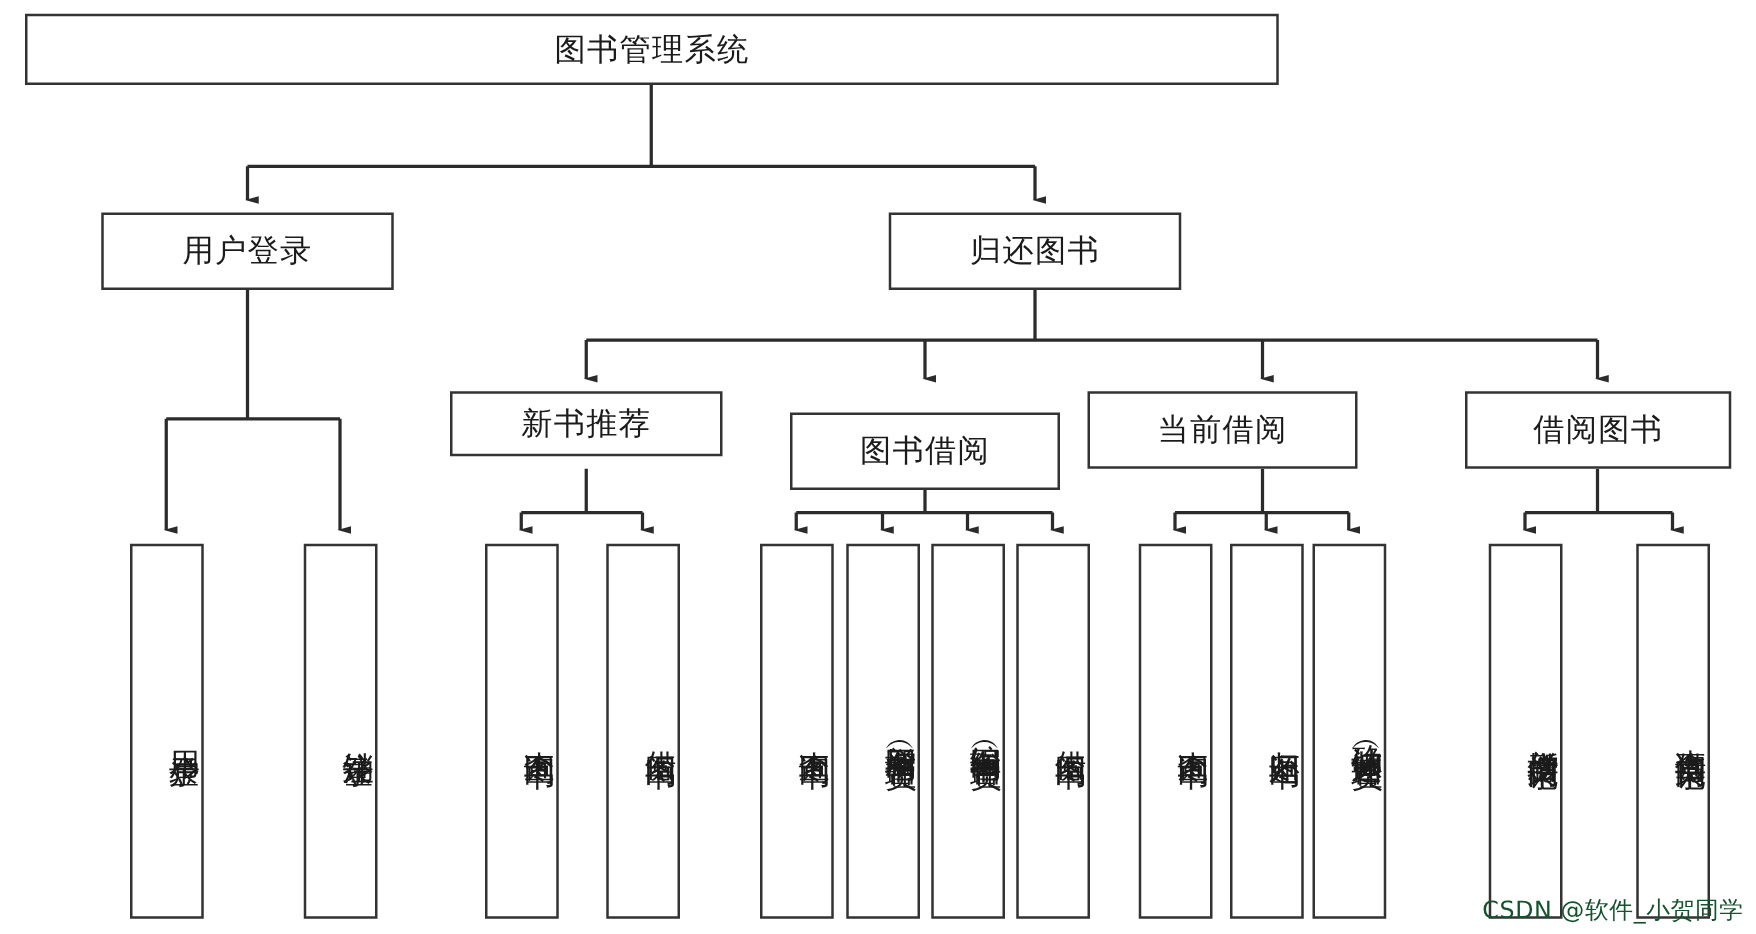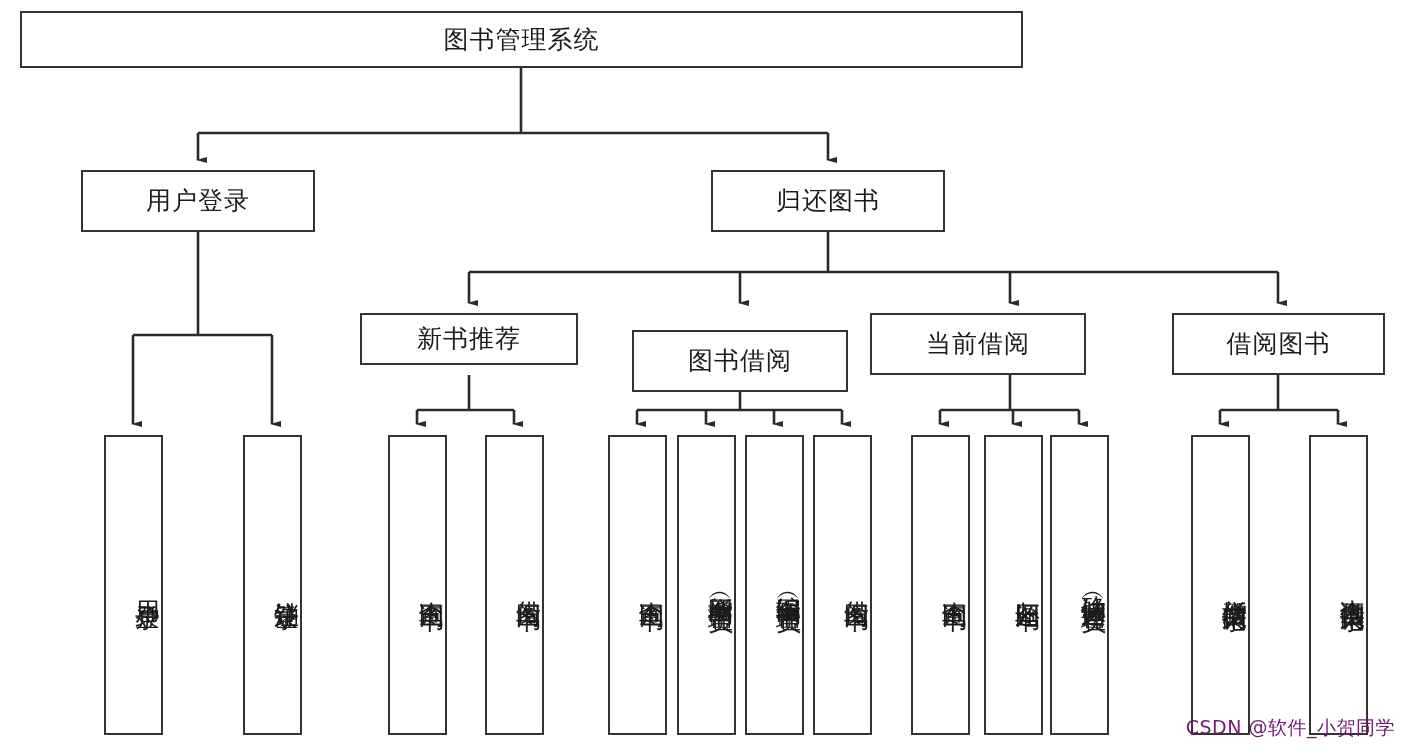--- a/index.html
+++ b/index.html
@@ -51,21 +51,21 @@
     padding-bottom: 6px;
     align-items: flex-start;
     justify-content: center;
     white-space: nowrap;
   }
   .watermark {
     position: absolute;
     right: 10px;
     bottom: 6px;
     font-size: 19px;
-    color: #701a75;
+    color: #14532d;
     letter-spacing: 0.5px;
     white-space: nowrap;
   }
 </style>
 </head>
 <body>
 
 <div id="canvas">
 
   <svg class="wires" viewBox="0 0 1405 747" xmlns="http://www.w3.org/2000/svg">

